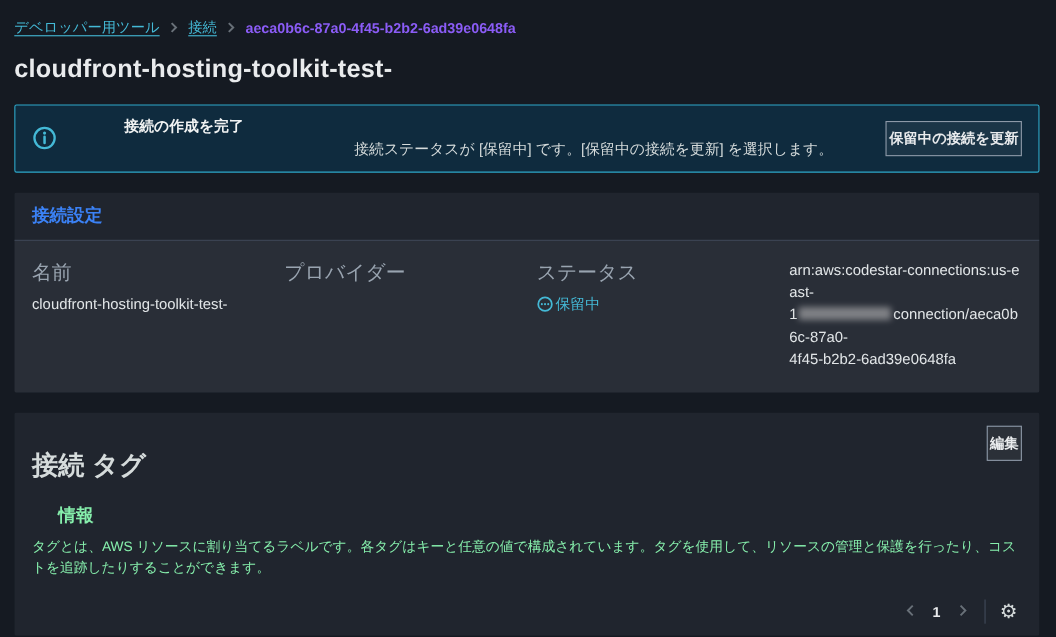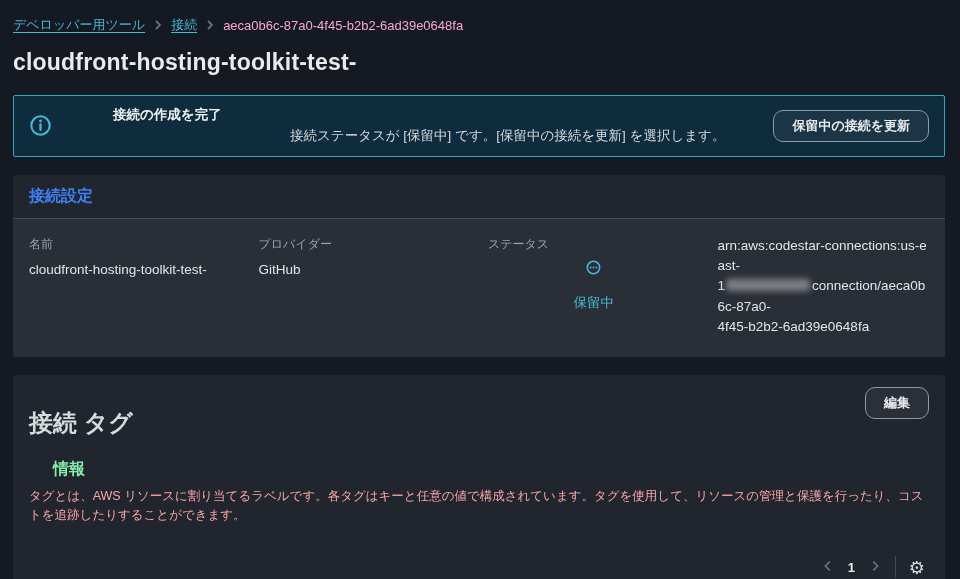--- a/index.html
+++ b/index.html
@@ -9,21 +9,21 @@
     background: #151a22;
     color: #d5dbdb;
     font-family: "Liberation Sans", "DejaVu Sans", sans-serif;
     overflow: hidden;
   }
   .page { padding: 16px 15px 0 13px; }
 
   
   .breadcrumb { display: flex; align-items: center; gap: 8px; font-size: 13px; }
   .crumb-link { color: #44b9d6; text-decoration: underline; text-underline-offset: 3px; cursor: pointer; }
-  .crumb-current { color: #f9a8d4; font-weight: 400; }
+  .crumb-current { color: #8b5cf6; font-weight: 700; }
   .crumb-sep svg { display: block; }
 
   
   h1.page-title {
     margin: 15px 0 19px 0;
     font-size: 23px; font-weight: 700; color: #e9ebed; letter-spacing: .2px;
   }
 
   
   .flash {
@@ -36,25 +36,25 @@
     gap: 48px;
   }
   .flash-icon { flex: 0 0 auto; display: flex; align-items: center; }
   .flash-text { flex: 1 1 auto; margin-left: 13px; font-size: 13.5px; line-height: 1.55; }
   .flash-title { font-weight: 700; color: #f1f3f3; }
   .flash-msg { color: #d5dbdb; text-align: right; }
 
   .btn {
     background: rgba(255,255,255,0.05);
     border: 1px solid #8d99a8;
-    border-radius: 10px;
+    border-radius: 0;
     color: #e9ebed;
     font-weight: 700;
     font-size: 13px;
-    padding: 6px 18px;
+    padding: 6px 2px;
     font-family: inherit;
     cursor: pointer;
     white-space: nowrap;
   }
 
   
   .container { margin-top: 18px; border-radius: 2px; overflow: hidden; }
   .container-header {
     background: #20252e;
     padding: 11px 16px;
@@ -64,34 +64,34 @@
 
   
   .settings-body {
     background: #292e37;
     padding: 17px 16px 20px 16px;
     display: grid;
     grid-template-columns: repeat(4, 1fr);
     column-gap: 18px;
     min-height: 97px;
   }
-  .field-label { font-size: 12px; color: #99a4b0; margin-bottom: 7px; }
+  .field-label { font-size: 18px; color: #99a4b0; margin-bottom: 7px; }
   .field-value { font-size: 13.5px; color: #e2e6e8; line-height: 1.5; word-break: break-all; }
-  .status-value { color: #44b9d6; display: flex; align-items: center; gap: 18px; flex-direction: column; }
+  .status-value { color: #44b9d6; display: flex; align-items: center; gap: 2px; }
   .redacted {
     display: inline-block; width: 84px; height: 12px;
     background: #8e8f93; filter: blur(3px); opacity: .85;
     border-radius: 2px; vertical-align: -1px; margin: 0 2px 0 1px;
   }
 
   
   .tags-header { background: #20252e; padding: 12px 16px 0 16px; }
   .tags-title-row { display: flex; justify-content: space-between; align-items: flex-start; }
   .info-link { color: #86efac; font-size: 16px; font-weight: 700; margin-left: 24px; cursor: pointer; vertical-align: 2px; }
-  .tags-desc { margin: 7px 0 16px 0; font-size: 12.5px; color: #fca5a5; line-height: 1.5; }
+  .tags-desc { margin: 7px 0 4px 0; font-size: 12.5px; color: #86efac; line-height: 1.5; }
   .tags-toolbar {
     display: flex; justify-content: flex-end; align-items: center;
     gap: 11px; padding: 16px 2px 11px 0;
   }
   .pg-btn { background: none; border: none; padding: 2px; cursor: pointer; display: flex; align-items: center; }
   .page-num { color: #e9ebed; font-weight: 700; font-size: 13px; }
   .toolbar-divider { width: 1px; height: 22px; background: #414b5a; }
   .gear-btn { background: none; border: none; cursor: pointer; padding: 0 2px; }
   .gear-icon::before { content: "⚙"; color: #d5dbdb; font-size: 18px; font-family: "DejaVu Sans", sans-serif; }
 </style>
@@ -137,21 +137,20 @@
     <div class="container-header">
       <h2>接続設定</h2>
     </div>
     <div class="settings-body">
       <div class="field">
         <div class="field-label">名前</div>
         <div class="field-value">cloudfront-hosting-toolkit-test-</div>
       </div>
       <div class="field">
         <div class="field-label">プロバイダー</div>
-        <div class="field-value">GitHub</div>
       </div>
       <div class="field">
         <div class="field-label">ステータス</div>
         <div class="field-value status-value">
           <span style="display:flex;">
             <svg width="15" height="15" viewBox="0 0 16 16">
               <circle cx="8" cy="8" r="6.6" fill="none" stroke="#44b9d6" stroke-width="1.7"></circle>
               <circle cx="4.9" cy="8" r="1" fill="#44b9d6"></circle>
               <circle cx="8" cy="8" r="1" fill="#44b9d6"></circle>
               <circle cx="11.1" cy="8" r="1" fill="#44b9d6"></circle>

